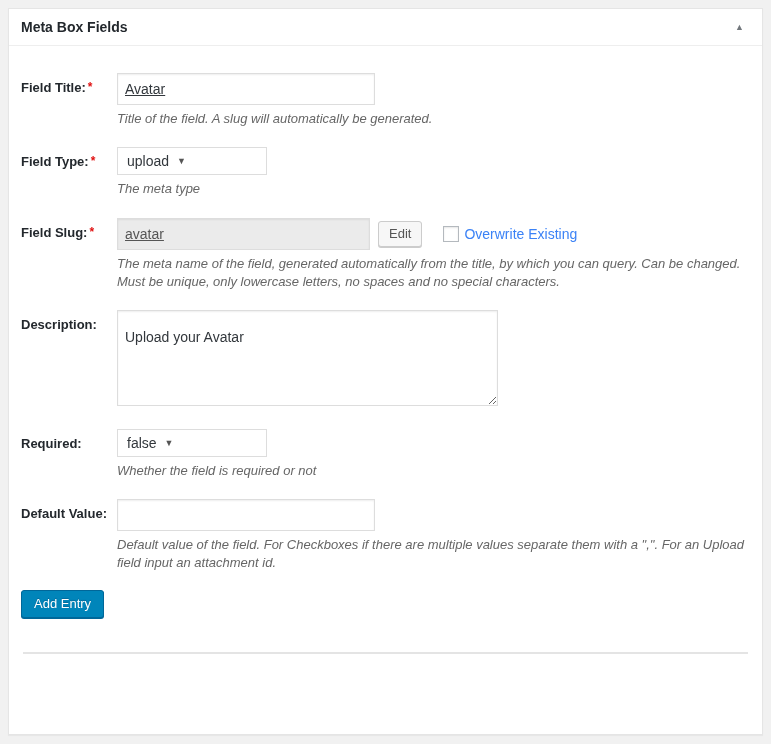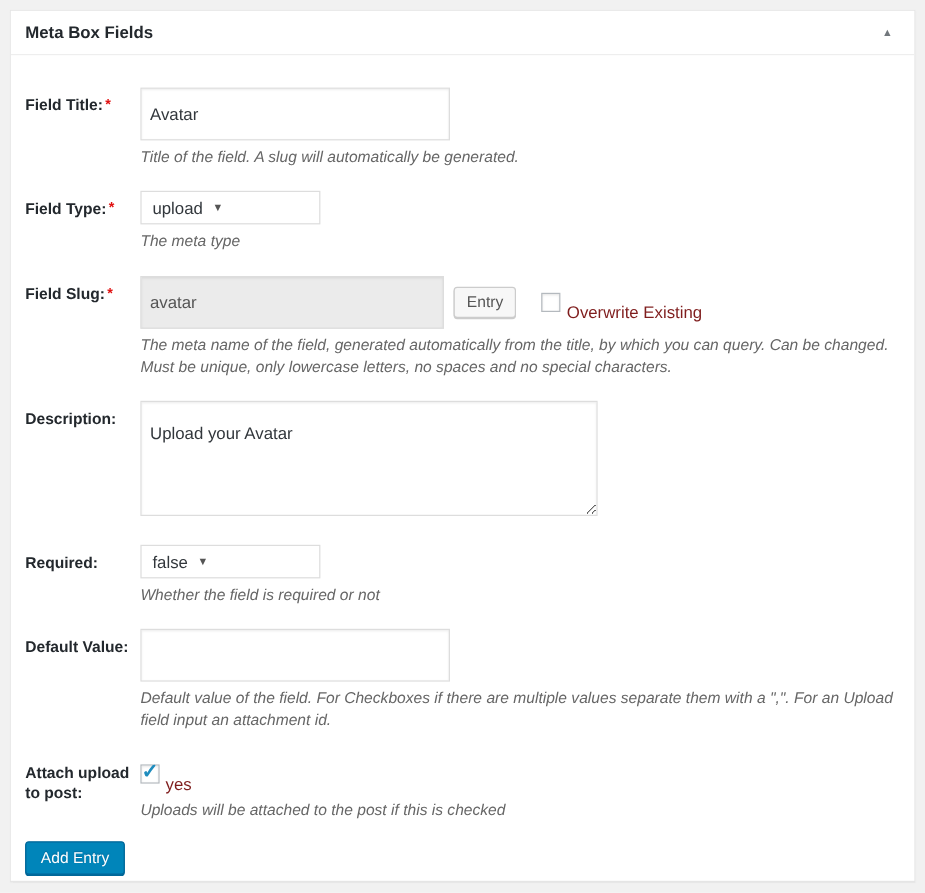--- a/index.html
+++ b/index.html
@@ -47,21 +47,21 @@
     border: 1px solid #ddd;
     box-shadow: inset 0 1px 2px rgba(0,0,0,.07);
     background: #fff;
     color: #32373c;
     font-size: 14px;
     font-family: "Liberation Sans", sans-serif;
     padding: 3px 7px;
     border-radius: 0;
     outline: none;
   }
-  input.text { width: 258px; height: 44px; }
+  input.text { width: 258px; height: 32px; text-decoration: underline; }
   input.text.slug { width: 253px; background: #ebebeb; color: #555; }
   .textarea-field { width: 381px; height: 96px; resize: both; padding: 18px 7px; }
   .select-box {
     display: inline-flex; justify-content: flex-start; align-items: center;
     width: 150px; height: 28px;
     border: 1px solid #ddd; background: #fff;
     padding: 0 9px; font-size: 14px; color: #32373c;
     cursor: pointer;
   }
   .select-caret { font-size: 9px; color: #555; margin-left: 8px; }
@@ -83,21 +83,21 @@
     display: inline-block; width: 16px; height: 16px;
     background: #fff; border: 1px solid #b4b9be;
     box-shadow: inset 0 1px 2px rgba(0,0,0,.1);
     position: relative; cursor: pointer; flex-shrink: 0;
     vertical-align: middle;
   }
   .checkbox .checkmark {
     position: absolute; left: 0px; top: -4px;
     color: #1e8cbe; font-size: 17px; font-weight: bold; line-height: 1;
   }
-  .checkbox-label { font-size: 14px; color: #7f1d1d; margin-left: 5px; margin-top: 16px; }
+  .checkbox-label { font-size: 14px; color: #3b82f6; margin-left: 5px; }
   .checkbox-group { display: inline-flex; align-items: center; margin-left: 21px; }
   .button-primary {
     margin-top: 17px;
     height: 28px; padding: 0 12px;
     background: #0085ba;
     border: 1px solid #006799; border-radius: 3px;
     box-shadow: 0 1px 0 #006799;
     color: #fff; text-shadow: 0 -1px 1px #006799;
     font-size: 13px; font-family: "Liberation Sans", sans-serif;
     cursor: pointer;
@@ -141,21 +141,21 @@
           <div class="help">The meta type</div>
         </div>
       </div>
 
       
       <div class="form-row">
         <div class="row-label"><span>Field Slug:</span><span class="required">*</span></div>
         <div class="row-control">
           <div class="inline-controls">
             <input class="text slug" type="text" readonly="" value="avatar" style="">
-            <button class="button-secondary">Entry</button>
+            <button class="button-secondary">Edit</button>
             <span class="checkbox-group">
               <span class="checkbox"></span>
               <span class="checkbox-label">Overwrite Existing</span>
             </span>
           </div>
           <div class="help wide">The meta name of the field, generated automatically from the title, by which you can query. Can be changed. Must be unique, only lowercase letters, no spaces and no special characters.</div>
         </div>
       </div>
 
       
@@ -181,32 +181,20 @@
       
       <div class="form-row">
         <div class="row-label"><span>Default Value:</span></div>
         <div class="row-control">
           <input class="text" type="text" value="" style="">
           <div class="help wide">Default value of the field. For Checkboxes if there are multiple values separate them with a ",". For an Upload field input an attachment id.</div>
         </div>
       </div>
 
       
-      <div class="form-row">
-        <div class="row-label"><span>Attach upload to post:</span></div>
-        <div class="row-control">
-          <div class="inline-controls">
-            <span class="checkbox">
-                <span class="checkmark">✓</span>
-              </span>
-            <span class="checkbox-label">yes</span>
-          </div>
-          <div class="help">Uploads will be attached to the post if this is checked</div>
-        </div>
-      </div>
 
       
       <button class="button-primary">Add Entry</button>
 
       <hr class="bottom-divider">
 
     </div>
   </div>
 </div>
 

